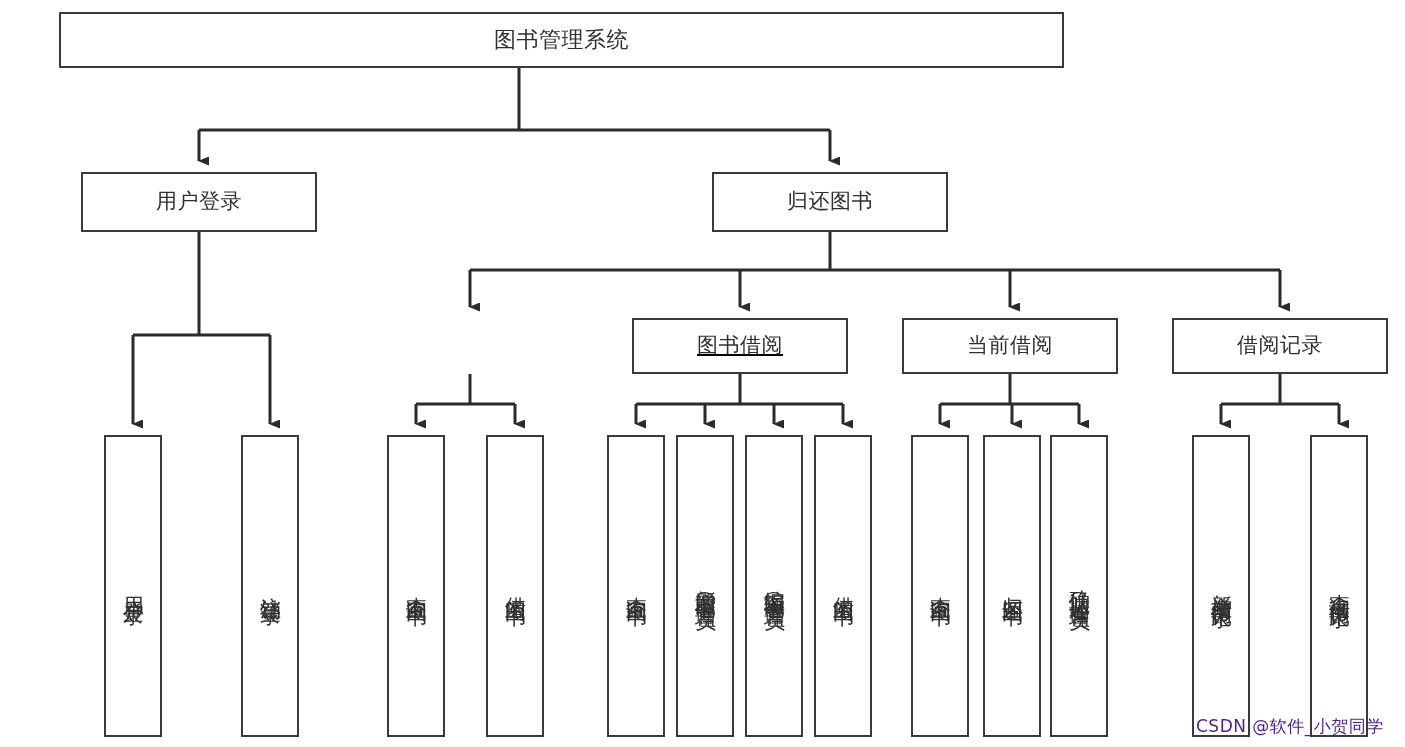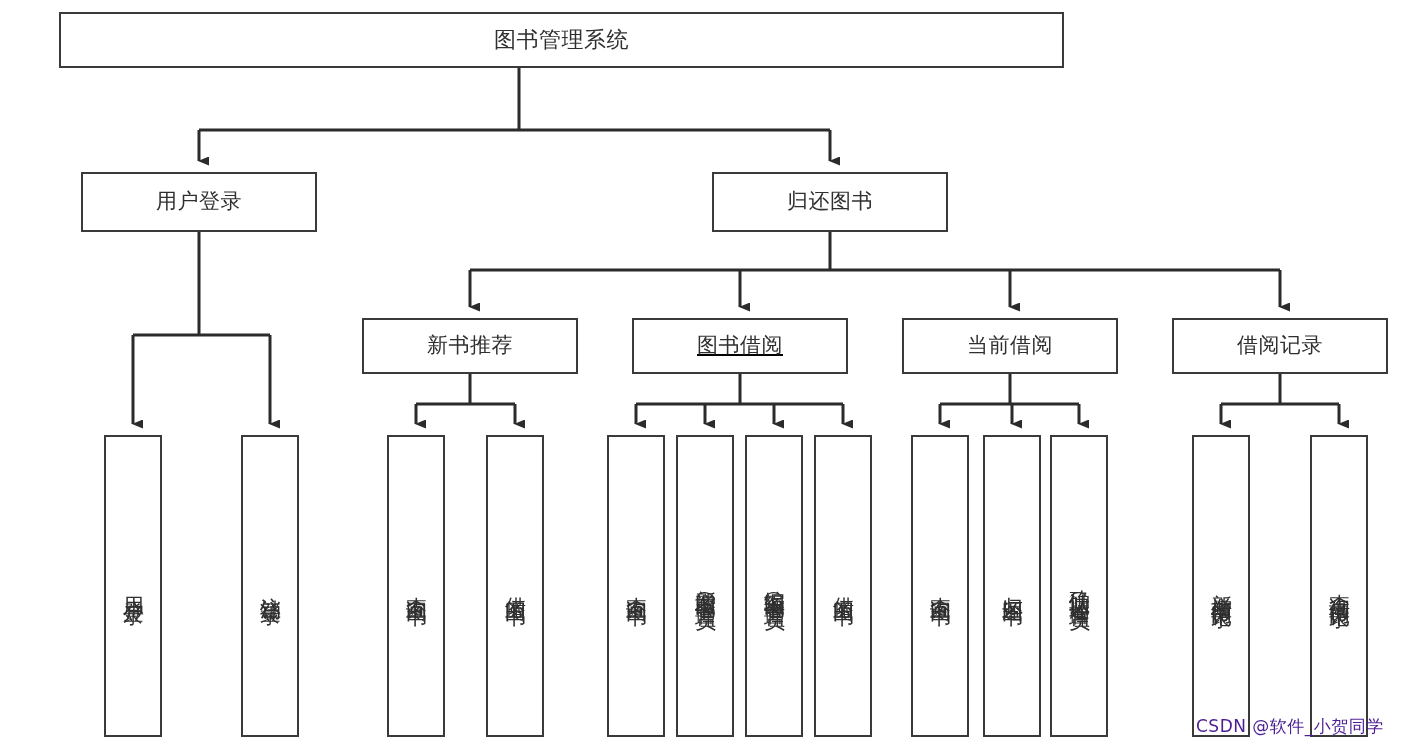--- a/index.html
+++ b/index.html
@@ -112,23 +112,20 @@
     <span class="node-label-h root-label">图书管理系统</span>
   </div>
 
   <div class="node-box" style="left: 81px; top: 172px; width: 236px; height: 60px;">
     <span class="node-label-h">用户登录</span>
   </div>
   <div class="node-box" style="left: 712px; top: 172px; width: 236px; height: 60px;">
     <span class="node-label-h">归还图书</span>
   </div>
 
-  <div class="node-box" style="left: 362px; top: 318px; width: 216px; height: 56px;">
-    <span class="node-label-h">新书推荐</span>
-  </div>
   <div class="node-box" style="left: 632px; top: 318px; width: 216px; height: 56px; text-decoration: underline;">
     <span class="node-label-h">图书借阅</span>
   </div>
   <div class="node-box" style="left: 1172px; top: 318px; width: 216px; height: 56px;">
     <span class="node-label-h">借阅记录</span>
   </div>
   <div class="node-box" style="left: 902px; top: 318px; width: 216px; height: 56px;">
     <span class="node-label-h">当前借阅</span>
   </div>
 

